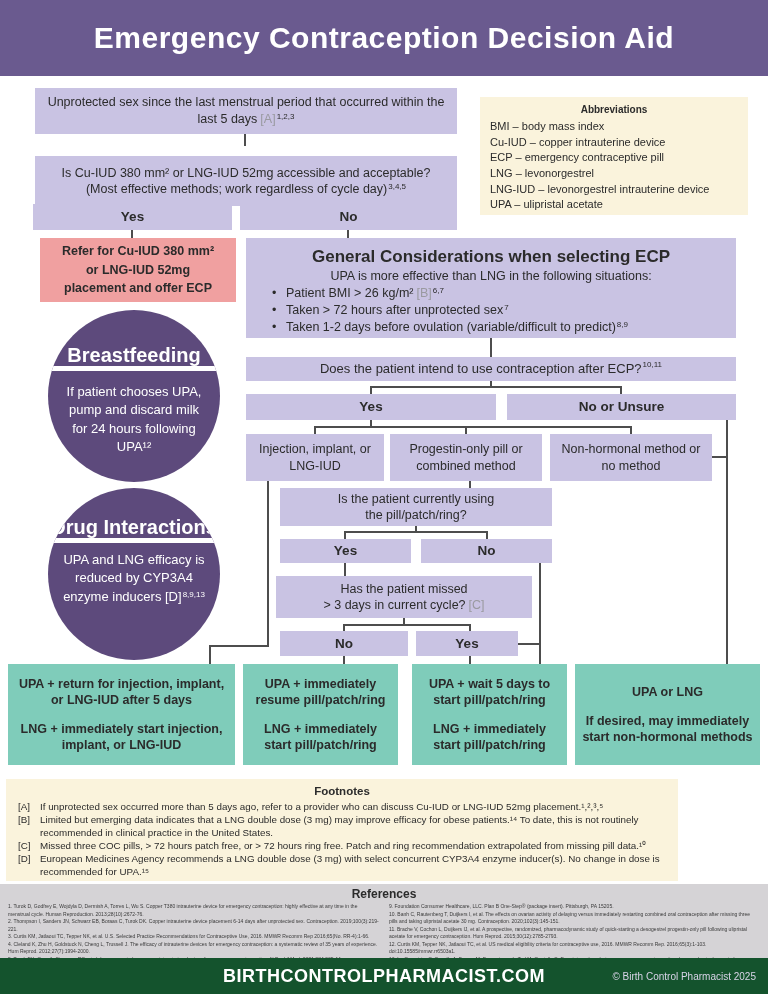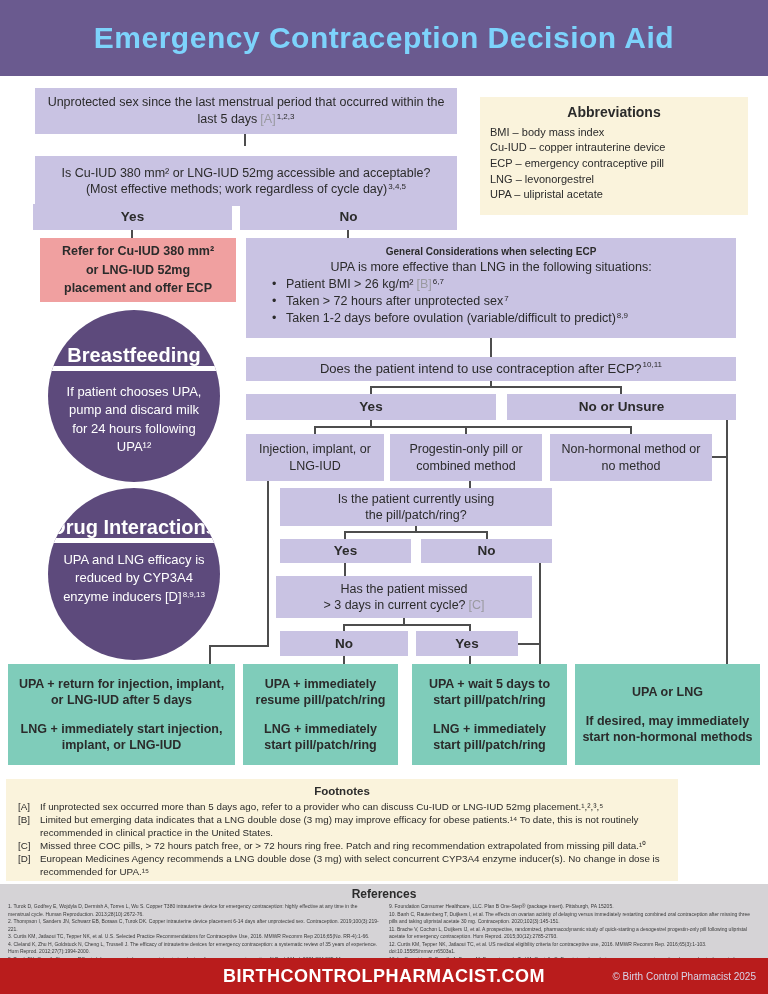--- a/index.html
+++ b/index.html
@@ -8,31 +8,31 @@
   .abs{position:absolute;}
   .node{position:absolute;background:#c9c3e3;display:flex;flex-direction:column;
         align-items:center;justify-content:center;text-align:center;
         font-size:12.5px;line-height:1.32;}
   .label{font-weight:bold;font-size:13.5px;}
   .line{position:absolute;background:#4d4d4d;}
   .sup{font-size:8px;position:relative;top:-4px;margin-left:1px;}
   .marker{color:#9a9aa0;margin-left:3px;}
   .header{position:absolute;left:0;top:0;width:768px;height:76px;background:#6a5a8f;
           display:flex;align-items:center;justify-content:center;}
-  .header h1{margin:0;color:#7dd3fc;font-size:30px;font-weight:bold;letter-spacing:.5px;}
+  .header h1{margin:0;color:#ffffff;font-size:30px;font-weight:bold;letter-spacing:.5px;}
   .cream{position:absolute;background:#faf3dc;}
   .abbr{left:480px;top:97px;width:268px;height:118px;padding:6px 10px;box-sizing:border-box;
         font-size:11px;line-height:1.42;}
-  .abbr .ttl{font-weight:bold;text-align:center;font-size:14px;margin-bottom:2px;}
+  .abbr .ttl{font-weight:bold;text-align:center;font-size:10px;margin-bottom:2px;}
   .pink{position:absolute;left:40px;top:238px;width:196px;height:64px;background:#f0a0a0;
         display:flex;flex-direction:column;align-items:center;justify-content:center;
         font-weight:bold;font-size:12.5px;line-height:1.5;text-align:center;}
   .gc{left:246px;top:238px;width:490px;height:100px;background:#c9c3e3;padding:7px 14px 4px;
       box-sizing:border-box;font-size:12.5px;line-height:1.36;}
-  .gc .ttl{font-weight:bold;font-size:10px;text-align:center;}
+  .gc .ttl{font-weight:bold;font-size:17px;text-align:center;}
   .gc .intro{text-align:center;}
   .gc .bullet{position:relative;text-align:left;padding-left:26px;}
   .gc .bullet::before{content:"•";position:absolute;left:12px;}
   .circle{position:absolute;width:172px;border-radius:50%;background:#5d4a7c;color:#ffffff;
           overflow:hidden;text-align:center;}
   .circle .cttl{font-weight:bold;font-size:20px;}
   .circle .cbody{font-size:13px;line-height:1.42;padding:0 14px;}
   .circle .stripe{position:absolute;left:0;width:172px;height:5px;background:#ffffff;}
   .green{position:absolute;top:664px;height:101px;background:#7fccba;display:flex;
          flex-direction:column;align-items:center;justify-content:center;gap:13px;
@@ -41,21 +41,21 @@
   .footnotes{left:6px;top:779px;width:672px;height:102px;padding:5px 10px;box-sizing:border-box;
              font-size:9.8px;line-height:1.32;}
   .footnotes .ttl{font-weight:bold;text-align:center;font-size:11.5px;margin-bottom:2px;}
   .fn{position:relative;padding-left:24px;}
   .fn .lbl{position:absolute;left:2px;}
   .refs{position:absolute;left:0;top:884px;width:768px;height:74px;background:#d5d3d6;
         box-sizing:border-box;padding:3px 8px;}
   .refs .ttl{font-weight:bold;text-align:center;font-size:12px;margin-bottom:2px;}
   .refcols{display:flex;gap:10px;}
   .refcol{width:50%;font-size:5px;line-height:1.5;color:#3a3a3a;}
-  .footer{position:absolute;left:0;top:958px;width:768px;height:36px;background:#b91c1c;
+  .footer{position:absolute;left:0;top:958px;width:768px;height:36px;background:#14532d;
           display:flex;align-items:center;justify-content:center;}
   .footer .site{color:#ffffff;font-weight:bold;font-size:18px;letter-spacing:.5px;}
   .footer .copy{position:absolute;right:12px;color:#d9d4e8;font-size:10px;}
 </style>
 </head>
 <body>
 
 <div id="canvas">
 
   <div class="header">
@@ -102,20 +102,21 @@
   <div class="node" style="left:35px;top:88px;width:422px;height:46px;padding:0 10px;box-sizing:border-box;display:block;padding-top:6px;">
     <span>Unprotected sex since the last menstrual period that occurred within the last 5 days</span><span class="marker">[A]</span><span class="sup">1,2,3</span>
   </div>
 
   <div class="cream abbr">
     <div class="ttl">Abbreviations</div>
     <div>BMI – body mass index</div>
     <div>Cu-IUD – copper intrauterine device</div>
     <div>ECP – emergency contraceptive pill</div>
     <div>LNG – levonorgestrel</div>
+    <div>LNG-IUD – levonorgestrel intrauterine device</div>
     <div>UPA – ulipristal acetate</div>
   </div>
 
   <div class="node" style="left:35px;top:156px;width:422px;height:50px;">
     <div><span>Is Cu-IUD 380 mm² or LNG-IUD 52mg accessible and acceptable?</span></div>
     <div><span>(Most effective methods; work regardless of cycle day)</span><span class="sup">3,4,5</span></div>
   </div>
 
   <div class="node label" style="left:33px;top:204px;width:199px;height:26px;">Yes</div>
   <div class="node label" style="left:240px;top:204px;width:217px;height:26px;">No</div>

